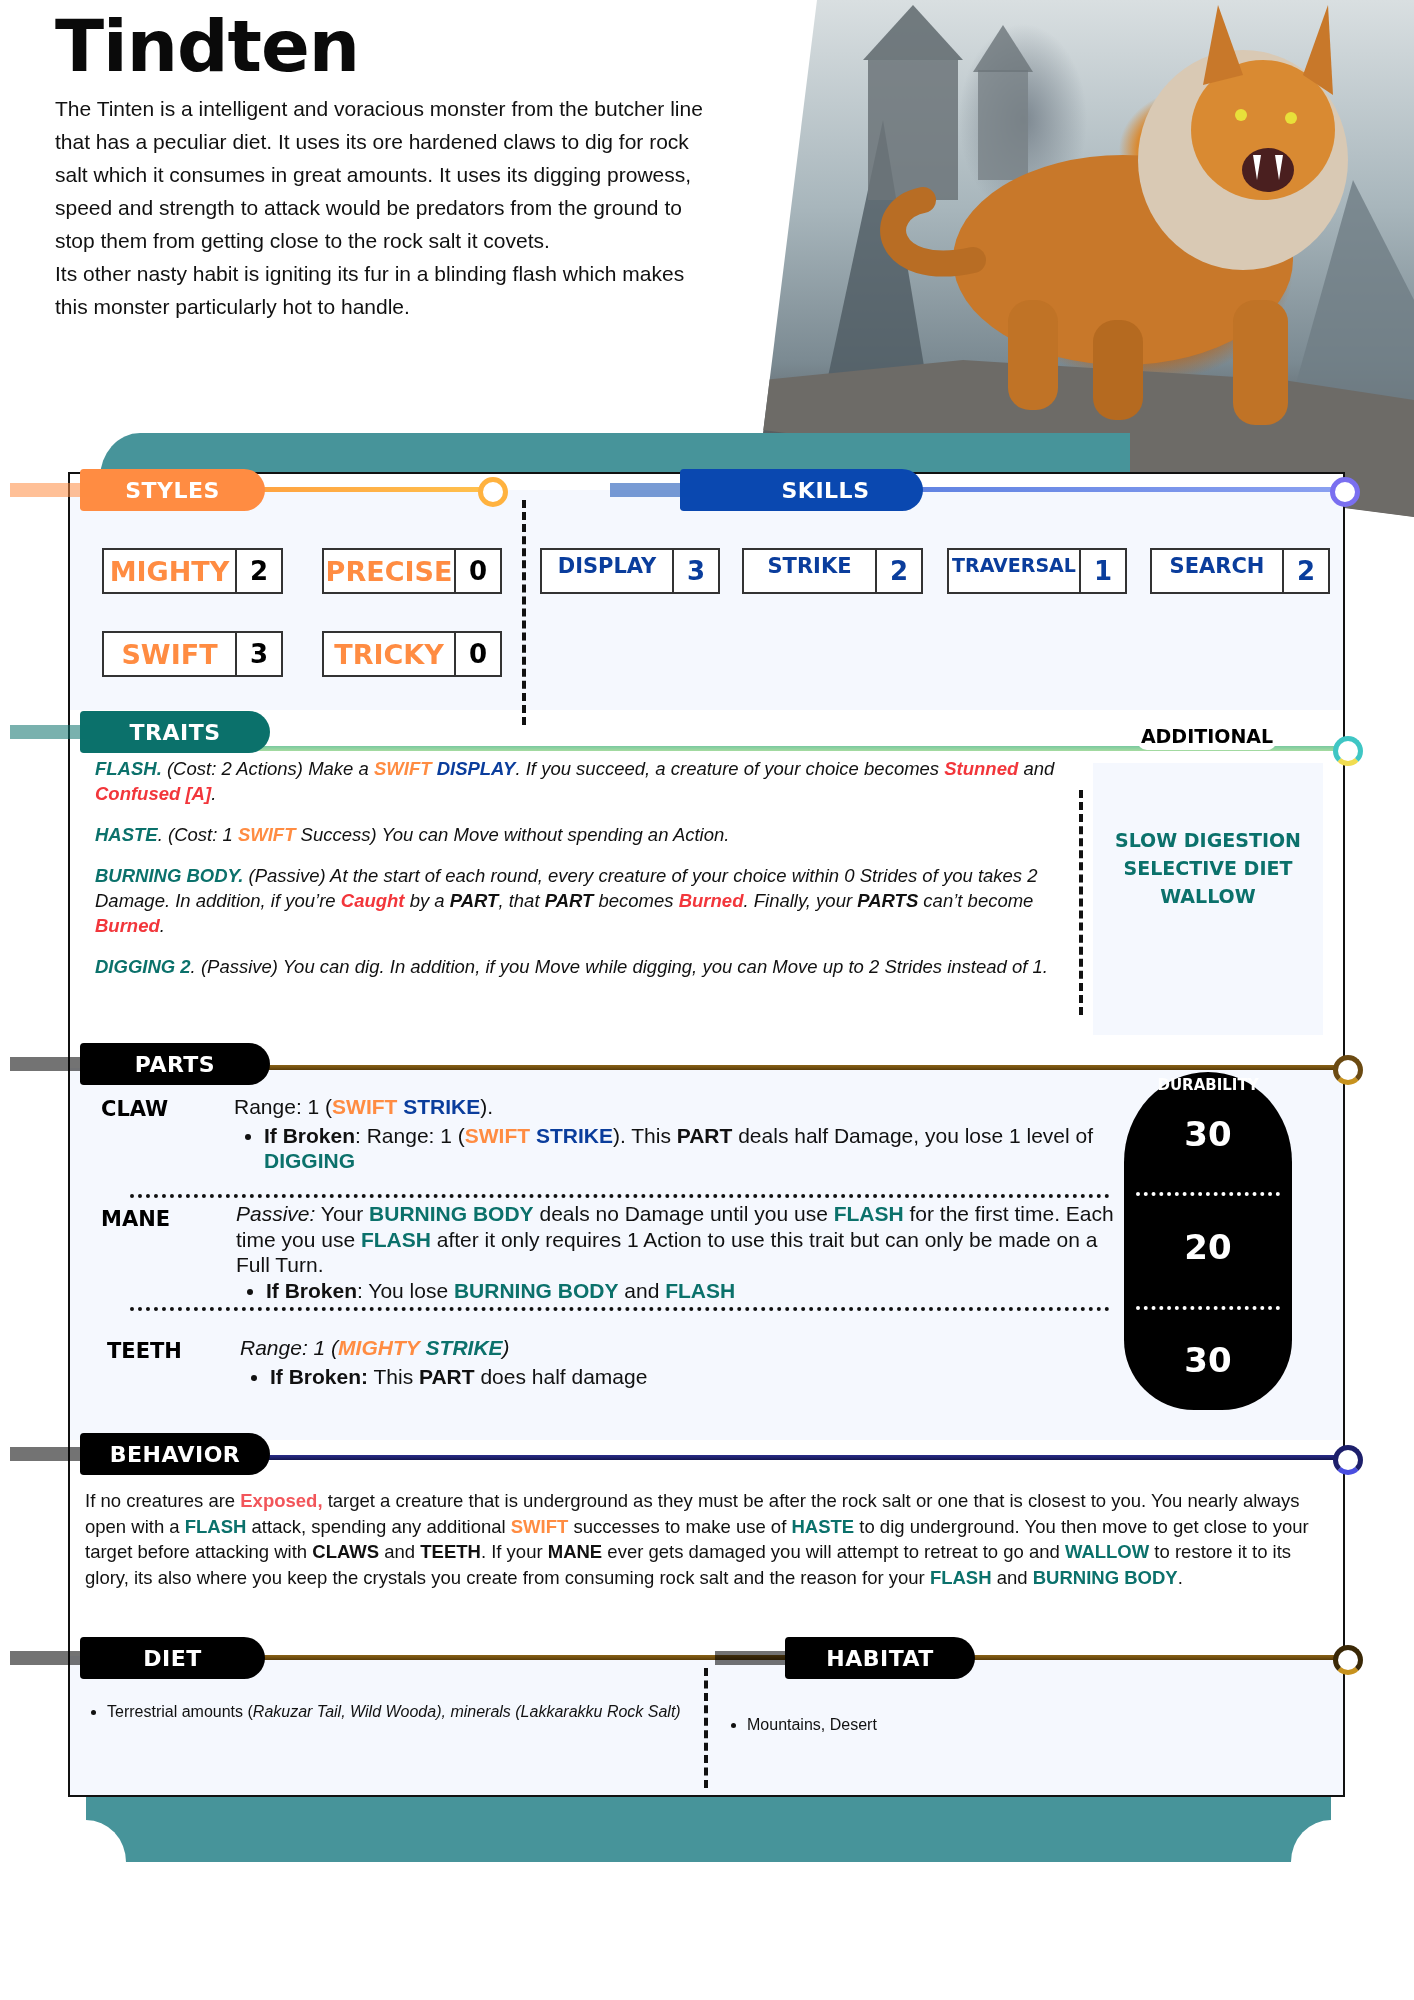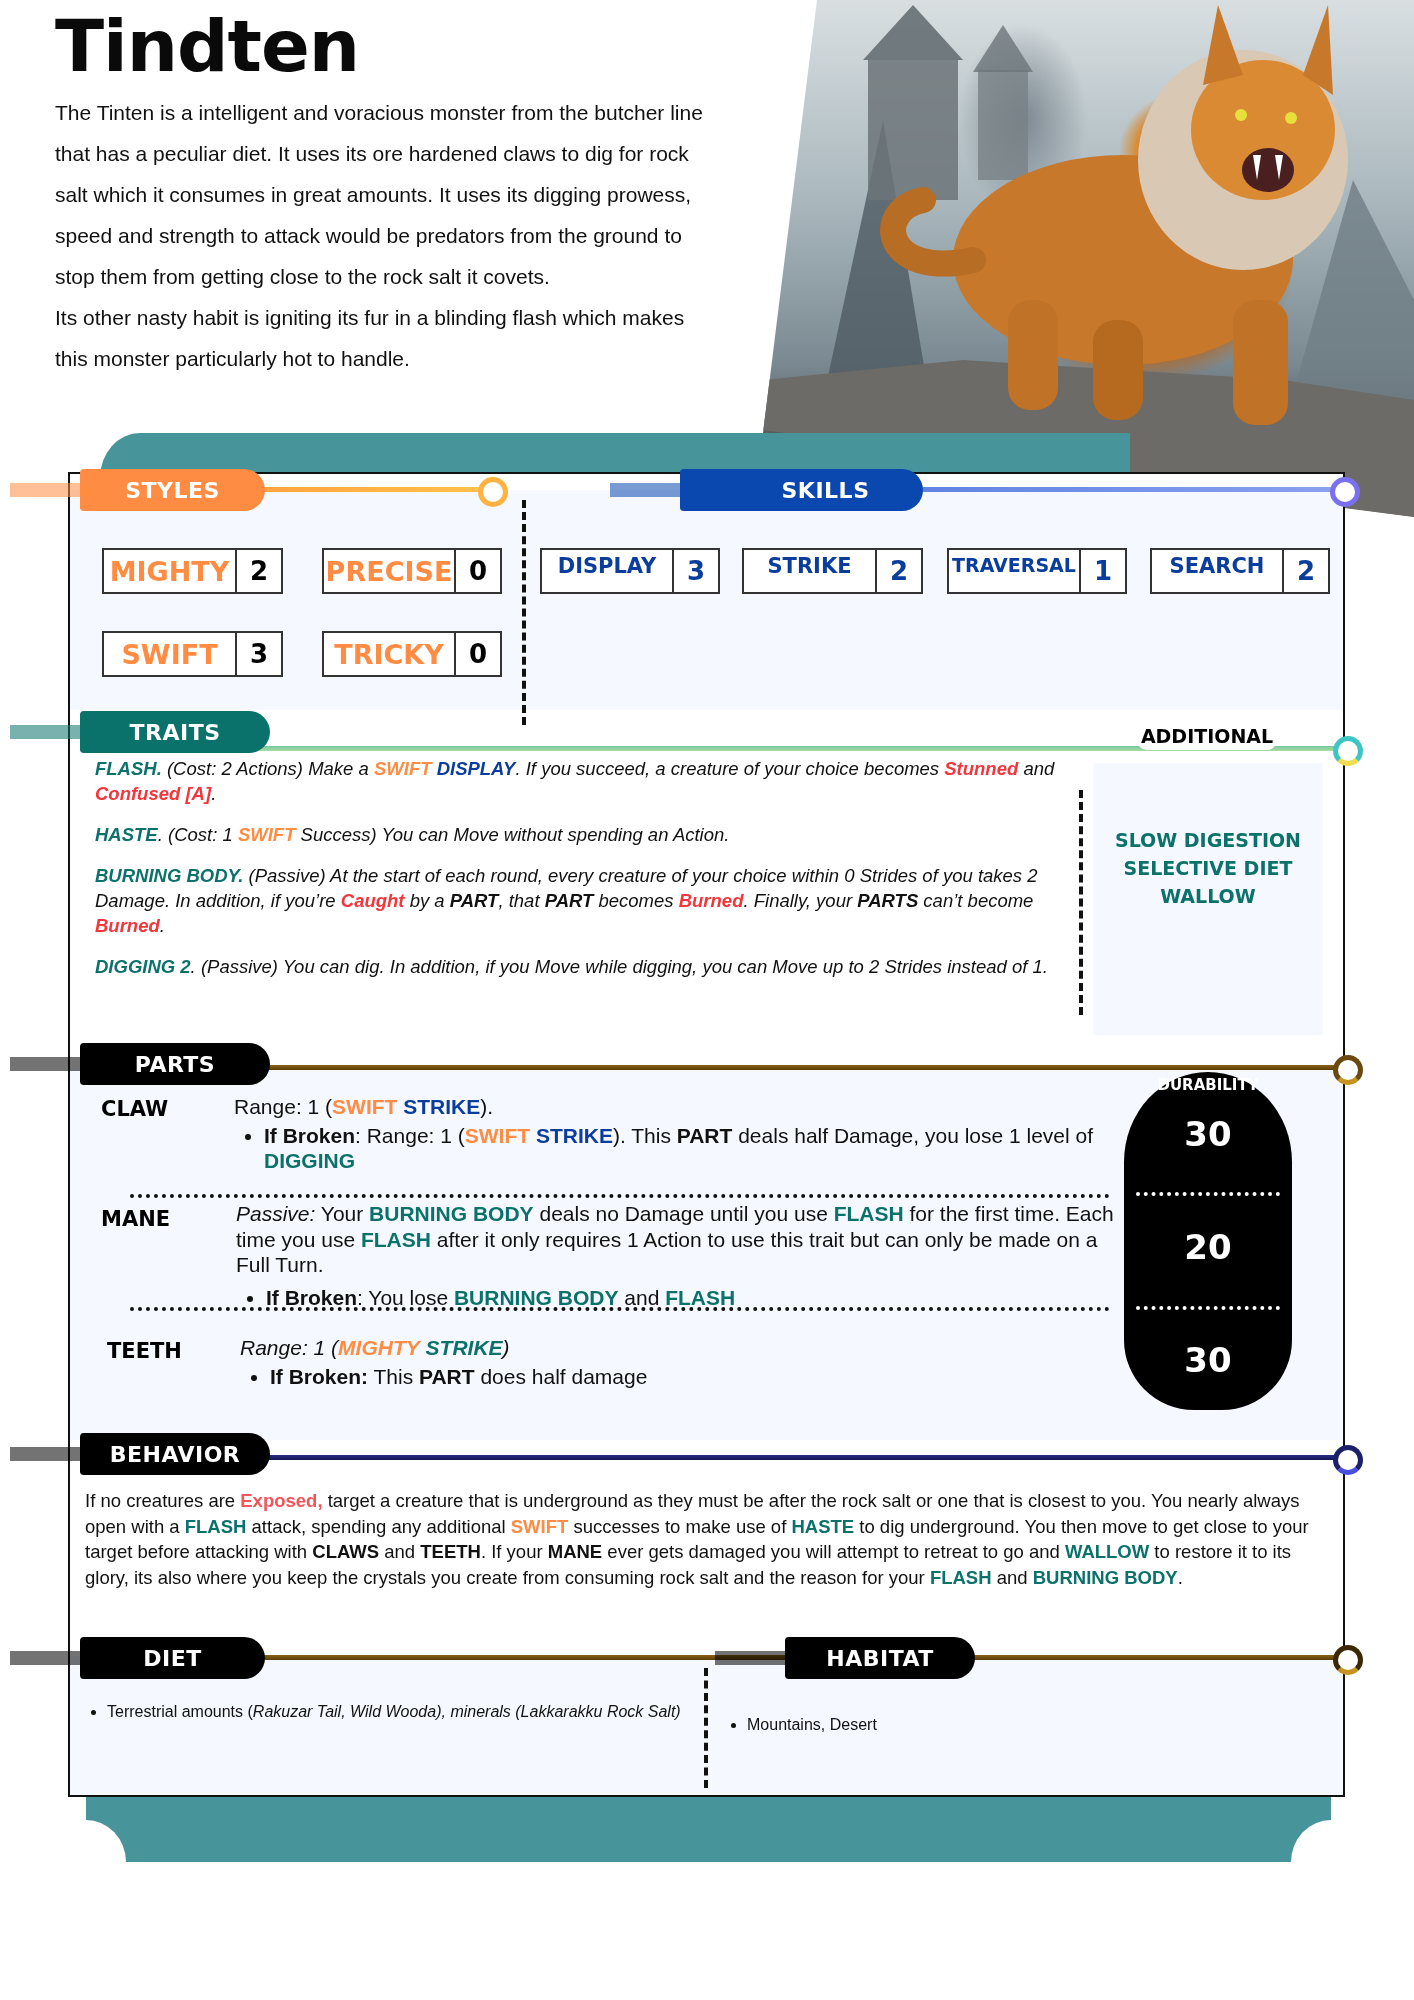--- a/index.html
+++ b/index.html
@@ -1,21 +1,21 @@
 <!DOCTYPE html>
 <html><head>
 <meta charset="utf-8">
 <style>
   html, body { margin:0; padding:0; background:#ffffff; }
   body { width:1414px; height:2000px; position:relative; overflow:hidden; font-family:"DejaVu Sans", sans-serif; color:#111; }
   .abs { position:absolute; }
 
   
   .title { left:55px; top:4px; font-family:"DejaVu Sans", sans-serif; font-weight:bold; font-size:72px; letter-spacing:-1px; color:#0a0a0a; }
-  .desc { left:55px; top:92px; width:660px; font-family:"Liberation Sans", sans-serif; font-size:21px; line-height:41px; color:#111; }
+  .desc { left:55px; top:92px; width:660px; font-family:"Liberation Sans", sans-serif; font-size:21px; line-height:33px; color:#111; }
   .desc p { margin:0; }
 
   
   .hero { left:763px; top:0; width:651px; height:517px;
     clip-path: polygon(54px 0, 651px 0, 651px 517px, 0 433px);
     background:
       radial-gradient(ellipse 120px 90px at 440px 150px, #f3c27a 0%, #d98a32 55%, rgba(0,0,0,0) 70%),
       radial-gradient(ellipse 200px 150px at 380px 270px, #c97a2a 0%, #b5651d 55%, rgba(0,0,0,0) 75%),
       radial-gradient(ellipse 80px 120px at 260px 120px, #7c8790 0%, rgba(0,0,0,0) 80%),
       linear-gradient(180deg, #d9dfe1 0%, #a8b6bc 40%, #7b8a92 70%, #55595c 85%, #6d6a66 100%);
@@ -218,21 +218,21 @@
   <div><span>Range: 1 (</span><span class="c-swift">SWIFT</span> <span class="c-skill">STRIKE</span><span>).</span></div>
   <ul>
       <li><span class="b">If Broken</span><span>: Range: 1 (</span><span class="c-swift">SWIFT</span> <span class="c-skill">STRIKE</span><span>). This </span><span class="b">PART</span><span> deals half Damage, you lose 1 level of </span><span class="c-teal">DIGGING</span></li>
     </ul>
 </div>
 <div class="abs dotline" style="left:130px;top:1194px;width:980px;"></div>
 
 <div class="abs part-label" style="left:101px;top:1207px;">MANE</div>
 <div class="abs part-text" style="left:236px;top:1201px;width:885px;">
   <div><i>Passive:</i><span> Your </span><span class="c-teal">BURNING BODY</span><span>  deals no Damage until you use </span><span class="c-teal">FLASH</span><span> for the first time. Each time you use </span><span class="c-teal">FLASH</span><span> after it only requires 1 Action to use this trait but can only be made on a Full Turn.</span></div>
-  <ul style="margin-top:7px;">
+  <ul style="margin-top:0;">
       <li><span class="b">If Broken</span><span>: You lose </span><span class="c-teal">BURNING BODY</span><span> and </span><span class="c-teal">FLASH</span></li>
     </ul>
 </div>
 <div class="abs dotline" style="left:130px;top:1307px;width:980px;"></div>
 
 <div class="abs part-label" style="left:107px;top:1339px;">TEETH</div>
 <div class="abs part-text" style="left:240px;top:1335px;width:880px;">
   <div style="font-style:italic;"><span>Range: 1 (</span><span class="c-swift">MIGHTY</span> <span class="c-teal">STRIKE</span><span>)</span></div>
   <ul>
       <li><span class="b">If Broken:</span><span> This </span><span class="b">PART</span><span> does half damage</span></li>

